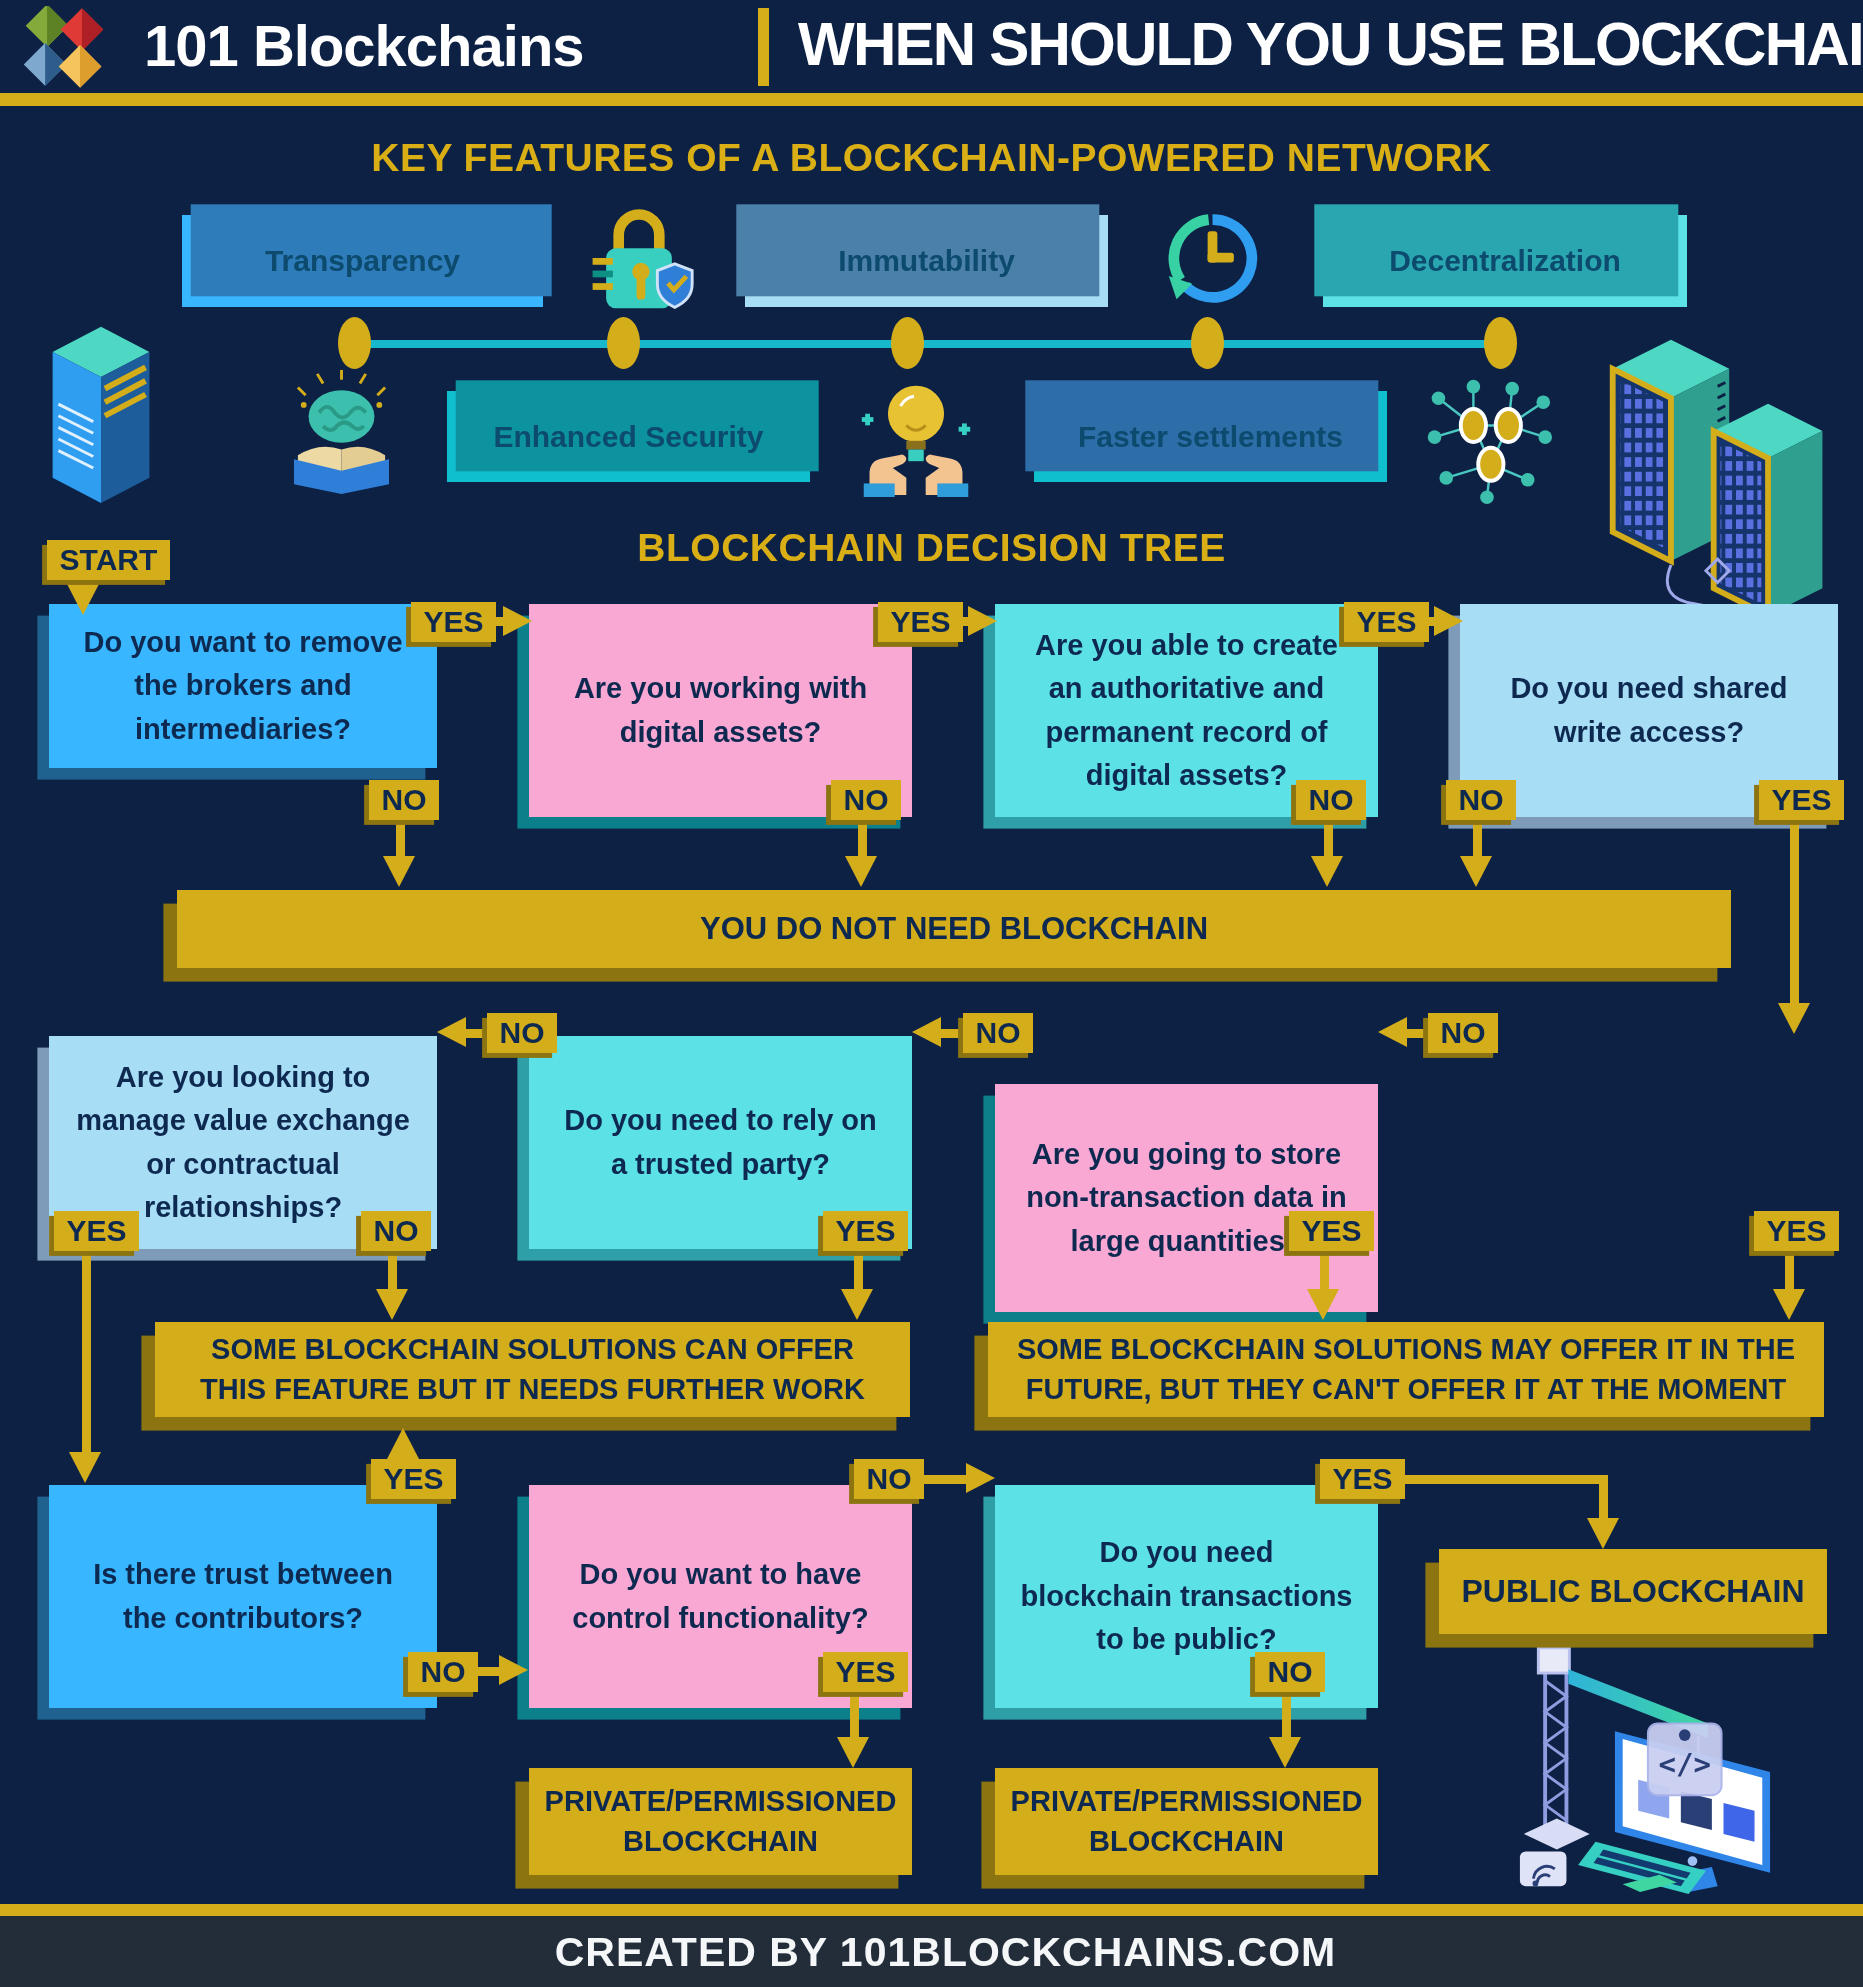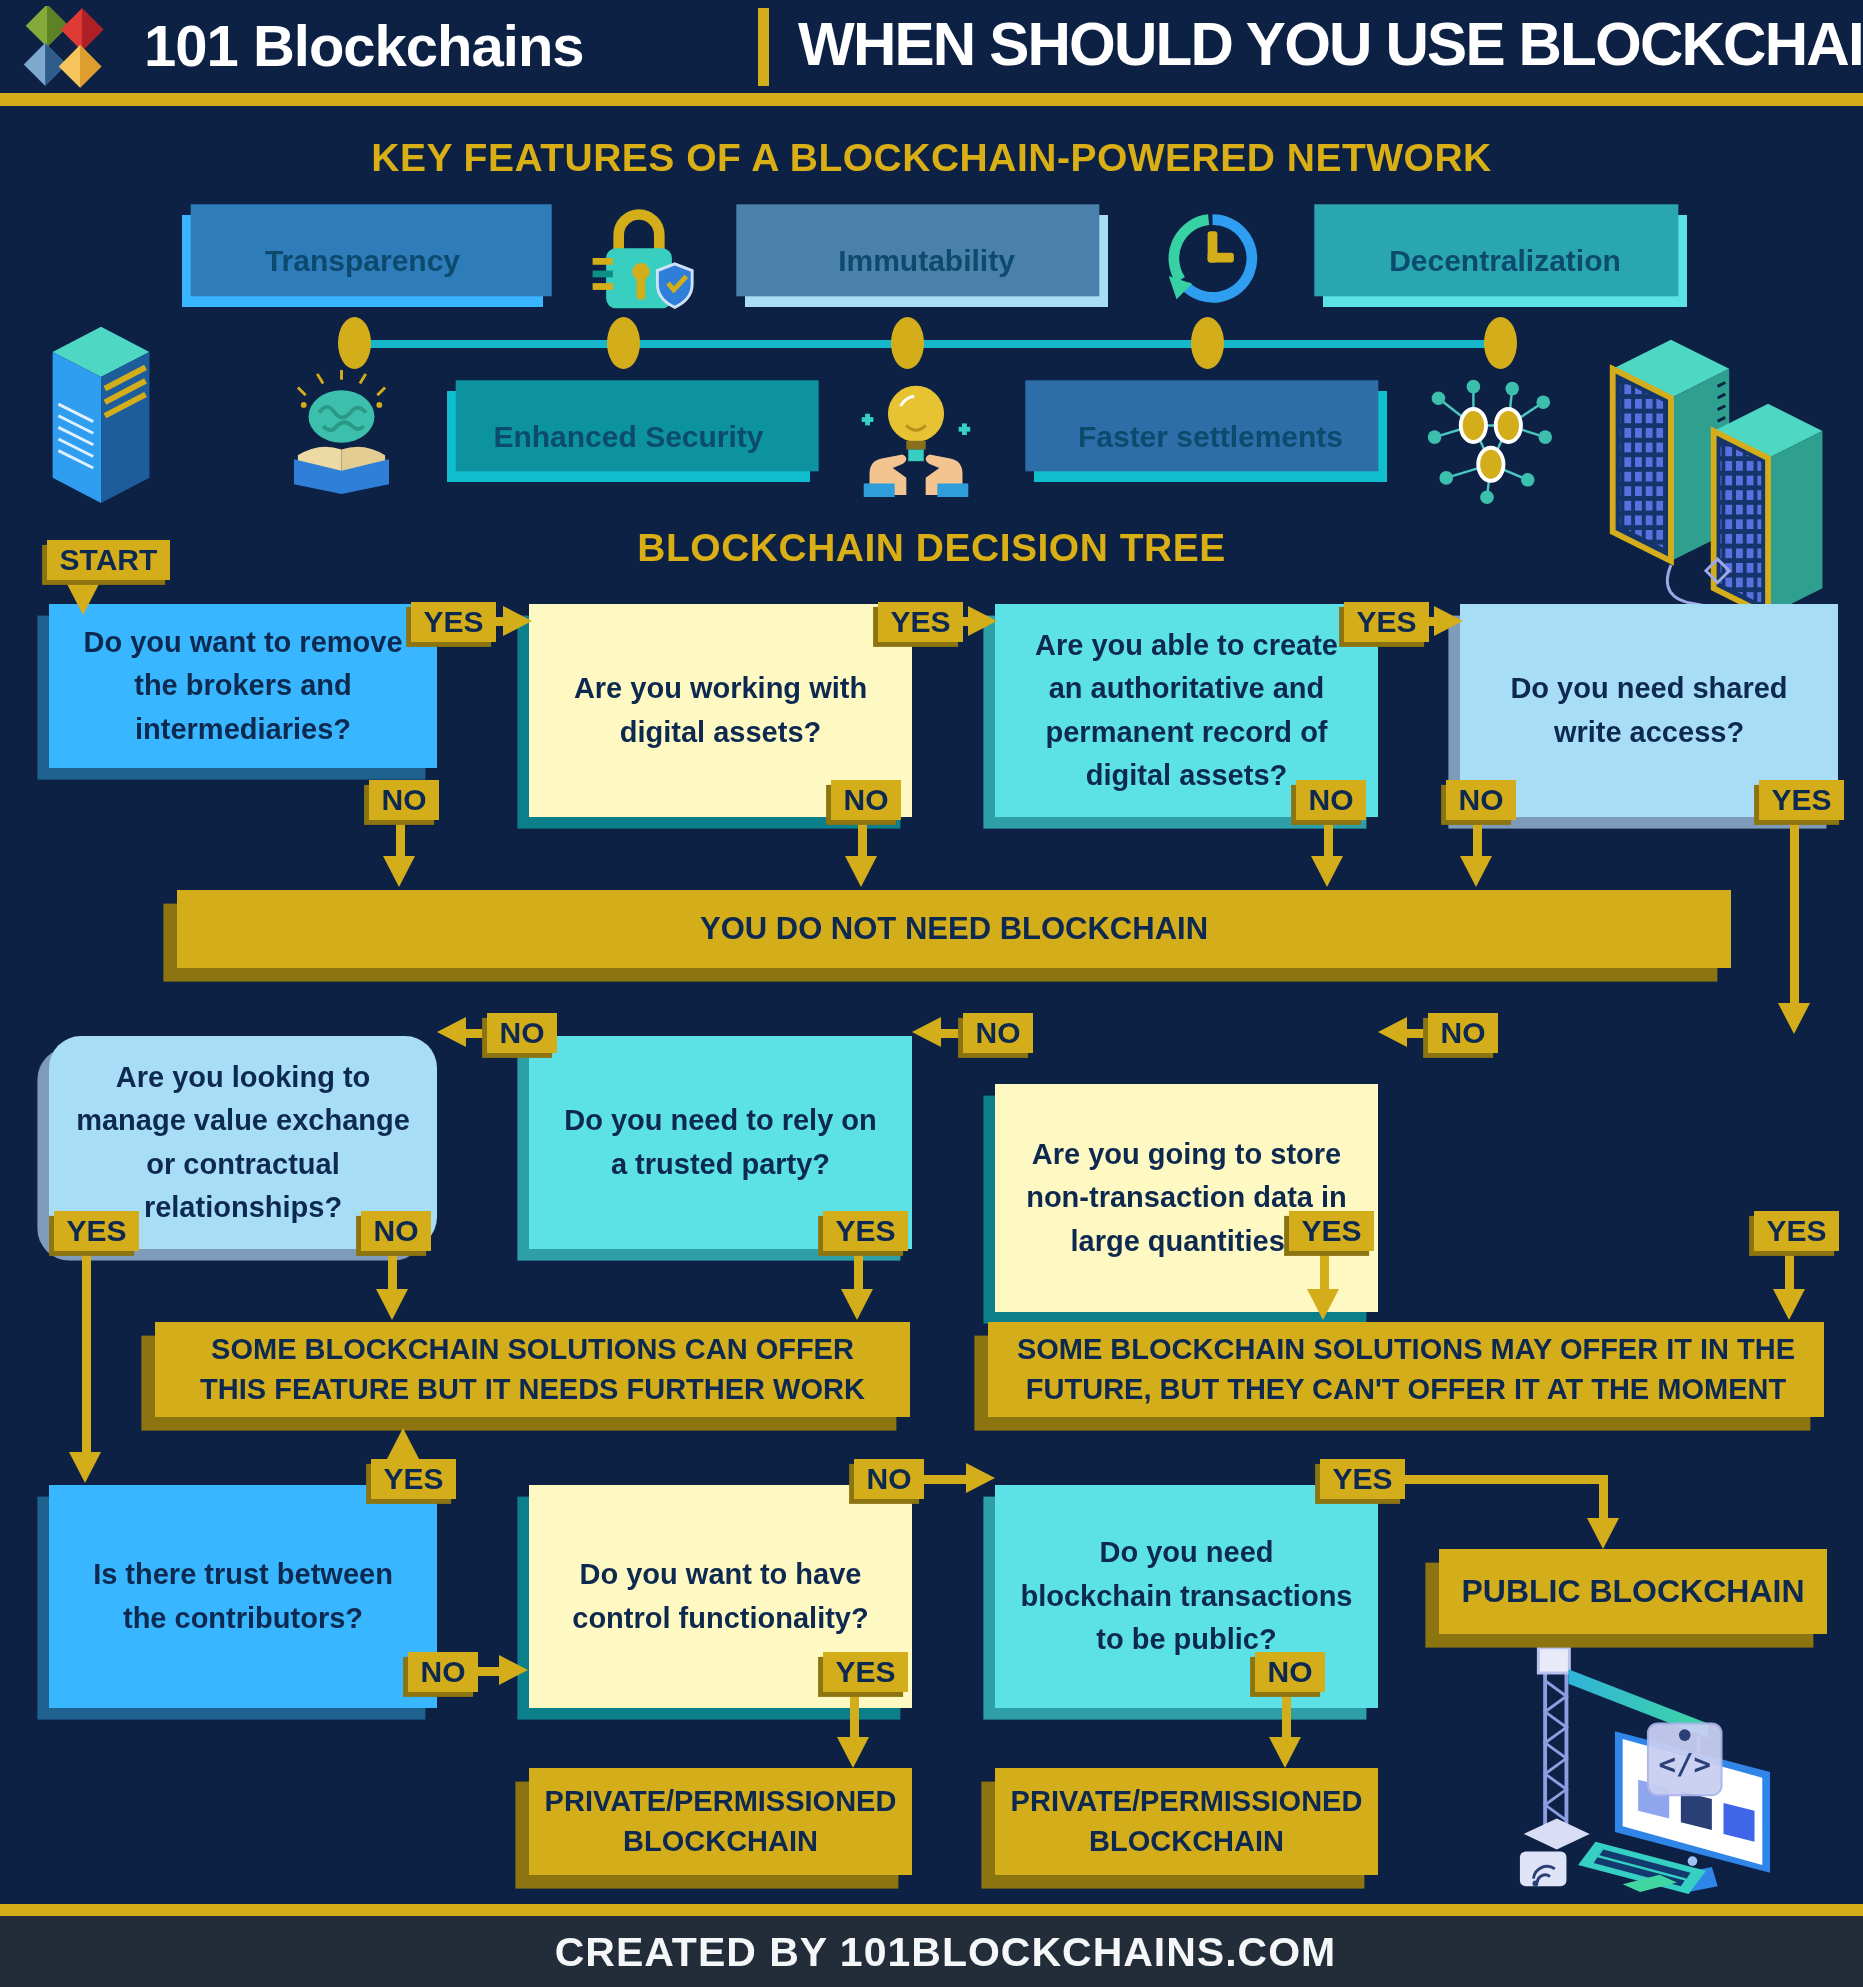--- a/index.html
+++ b/index.html
@@ -3,21 +3,21 @@
 <meta charset="utf-8">
 <style>
   html,body{margin:0;padding:0;background:#0d2145;}
   #page{position:relative;width:1863px;height:1987px;background:#0d2145;overflow:hidden;
         font-family:"Liberation Sans", sans-serif;}
   .abs{position:absolute;}
   
   .box{position:absolute;display:flex;align-items:center;justify-content:center;text-align:center;
        font-weight:bold;color:#0e2950;box-sizing:border-box;padding:0 25px;line-height:1.5;font-size:29px;z-index:3;}
   .c-blue {background:#38b6ff;box-shadow:-11.6px 11.6px 0 0 #1f628f;}
-  .c-cyan {background:#fef9c3;box-shadow:-11.6px 11.6px 0 0 #0b7f8a;}
+  .c-cyan {background:#f9a8d4;box-shadow:-11.6px 11.6px 0 0 #0b7f8a;}
   .c-aqua {background:#5ce1e6;box-shadow:-11.6px 11.6px 0 0 #2e9fa6;}
   .c-light{background:#a8ddf6;box-shadow:-11.6px 11.6px 0 0 #7e9cb9;}
   
   .gbar{position:absolute;background:#d4ad1b;box-shadow:-13.6px 13.6px 0 0 #8c7410;display:flex;align-items:center;
         justify-content:center;text-align:center;font-weight:bold;color:#0e2950;box-sizing:border-box;z-index:3;line-height:1.35;}
   .tag{position:absolute;background:#d4ad1b;box-shadow:-4.9px 4.9px 0 0 #8c7410;color:#0e2950;font-weight:bold;
        font-size:30px;padding:1.9px 12.6px;z-index:6;line-height:1.2;white-space:nowrap;}
   
   .vl,.hl{position:absolute;background:#d4ad1b;z-index:4;}
   .vl{width:8.7px;} .hl{height:8.7px;}
@@ -276,21 +276,21 @@
   <div class="tri t-down" style="left:1460px;top:856px;"></div>
 
   <div class="tag" style="left:1759px;top:780px;">YES</div>
   <div class="vl" style="left:1790px;top:821px;height:184px;"></div>
   <div class="tri t-down" style="left:1778px;top:1003px;"></div>
 
   <div class="gbar" style="left:177px;top:890px;width:1554px;height:78px;font-size:31px;">
     <span>YOU DO NOT NEED BLOCKCHAIN</span>
     </div>
 
-  <div class="box c-light" style="left:49px;top:1036px;width:388px;height:213px;padding:0 17.5px;border-radius:32px;">
+  <div class="box c-light" style="left:49px;top:1036px;width:388px;height:213px;padding:0 17.5px;">
     <span class="qtxt">Are you looking to manage value exchange or contractual relationships?</span>
     </div>
   <div class="box c-aqua" style="left:529px;top:1036px;width:383px;height:213px;">
     <span class="qtxt">Do you need to rely on a trusted party?</span>
     </div>
   <div class="box c-cyan" style="left:995px;top:1036px;width:383px;height:228px;margin-top:48px;">
     <span class="qtxt">Are you going to store non-transaction data in large quantities?</span>
     </div>
 
   <div class="tri t-left" style="left:437px;top:1017px;"></div>

